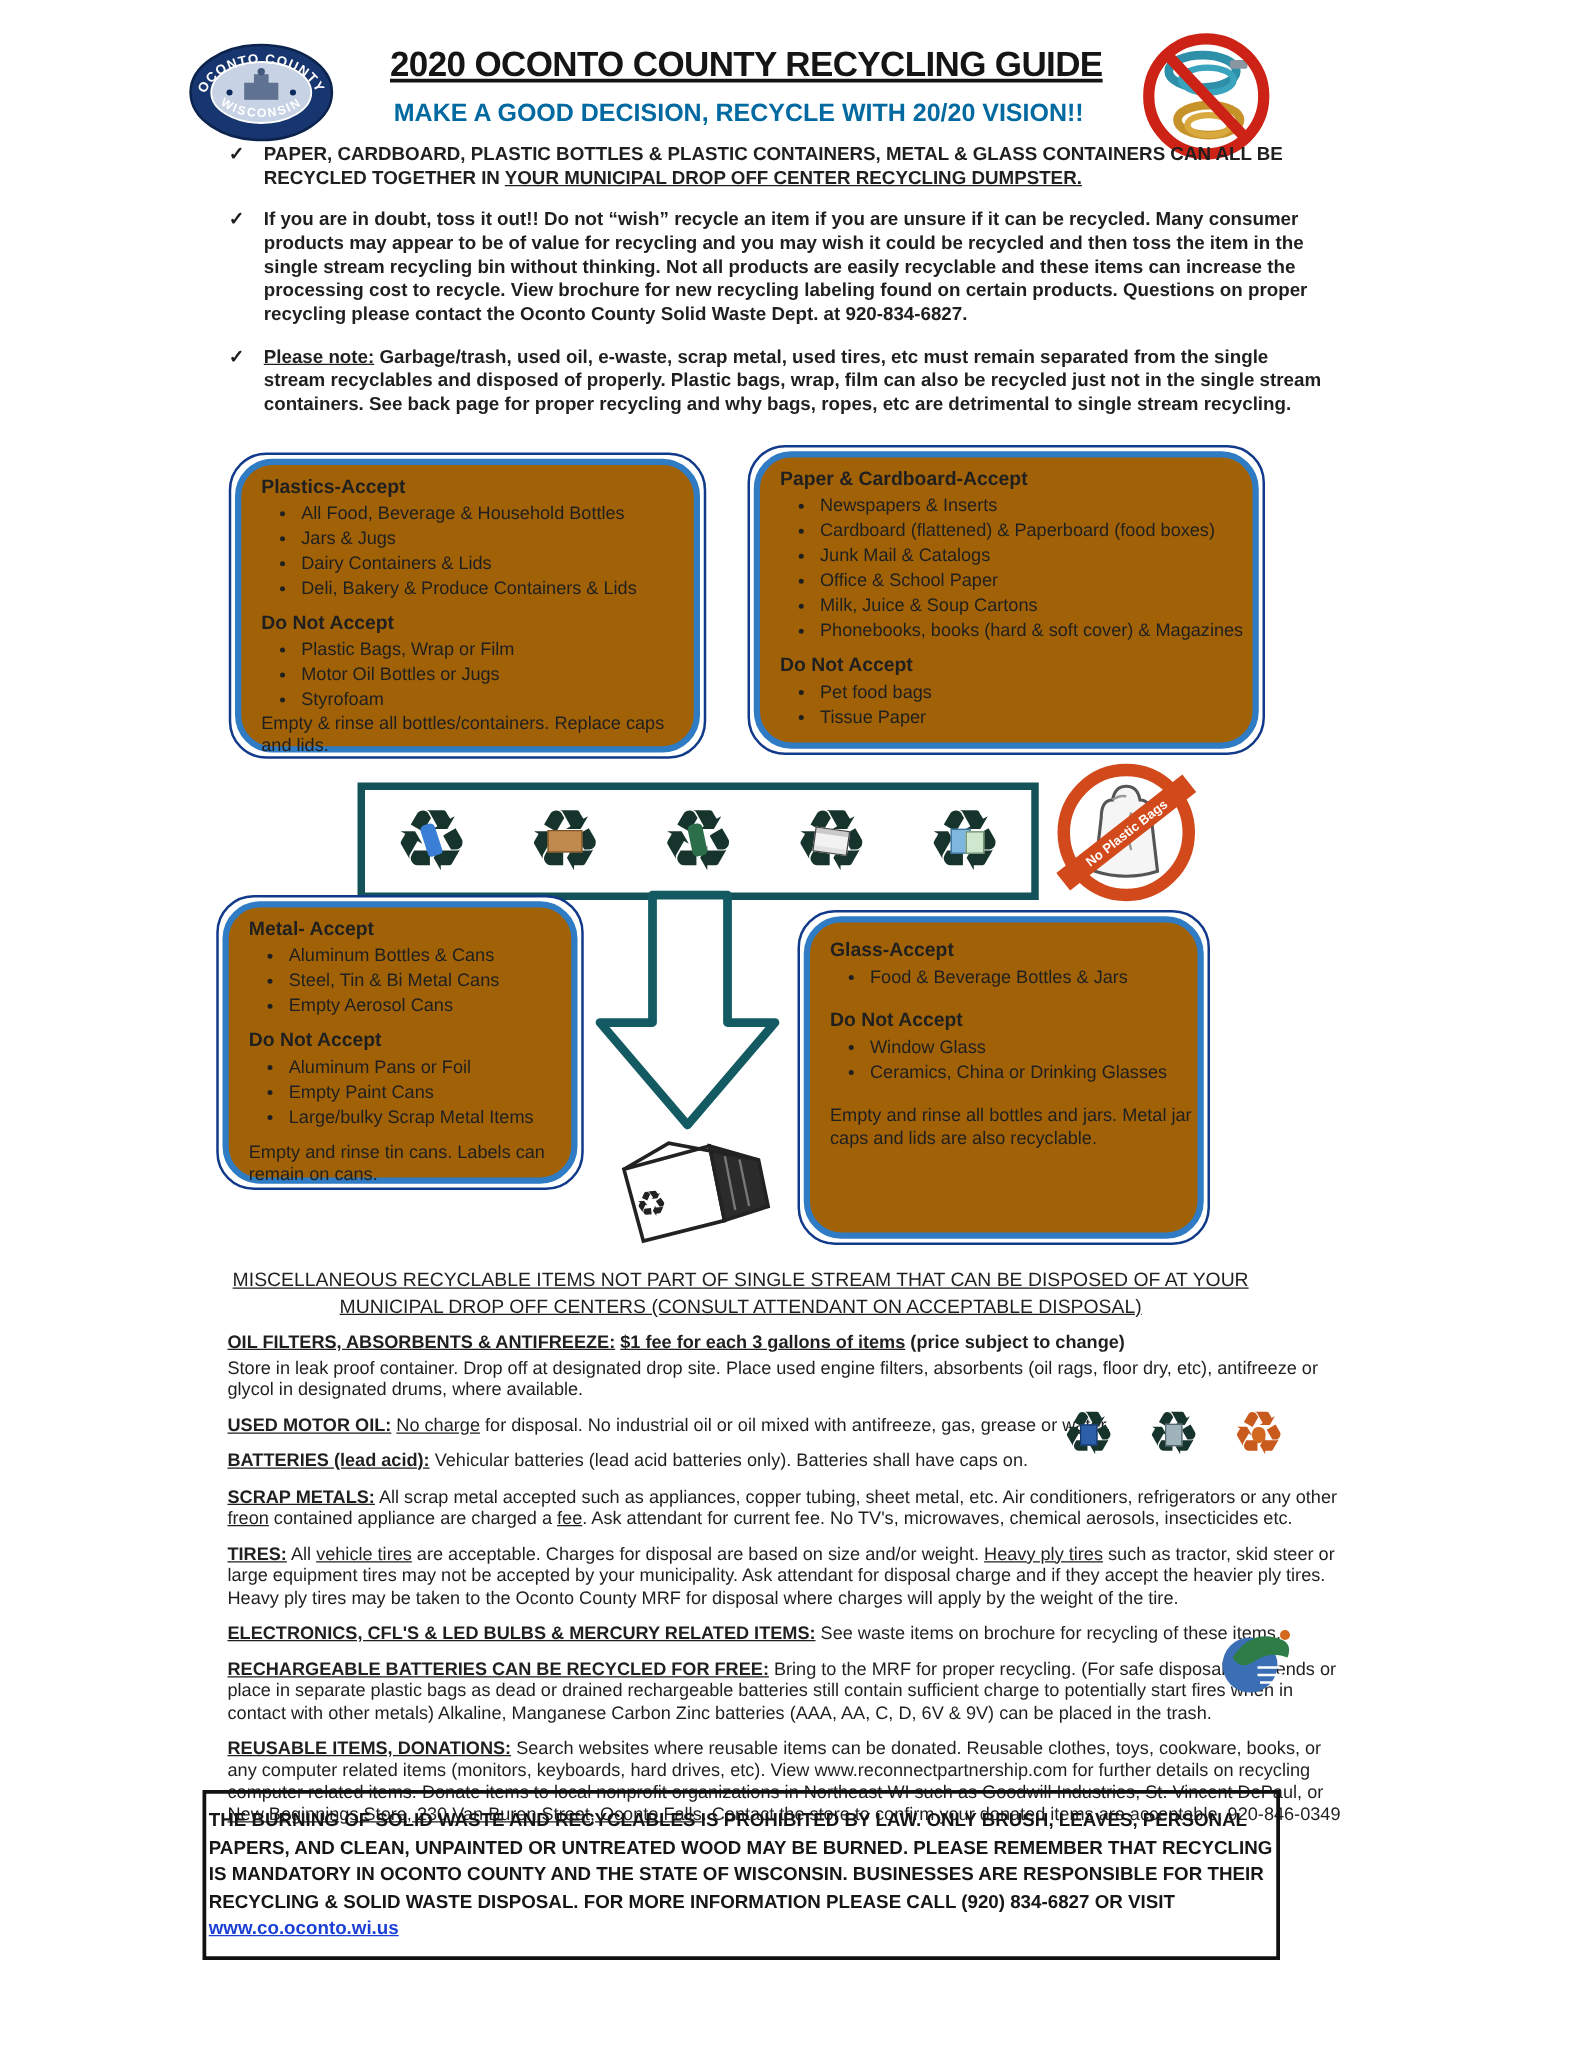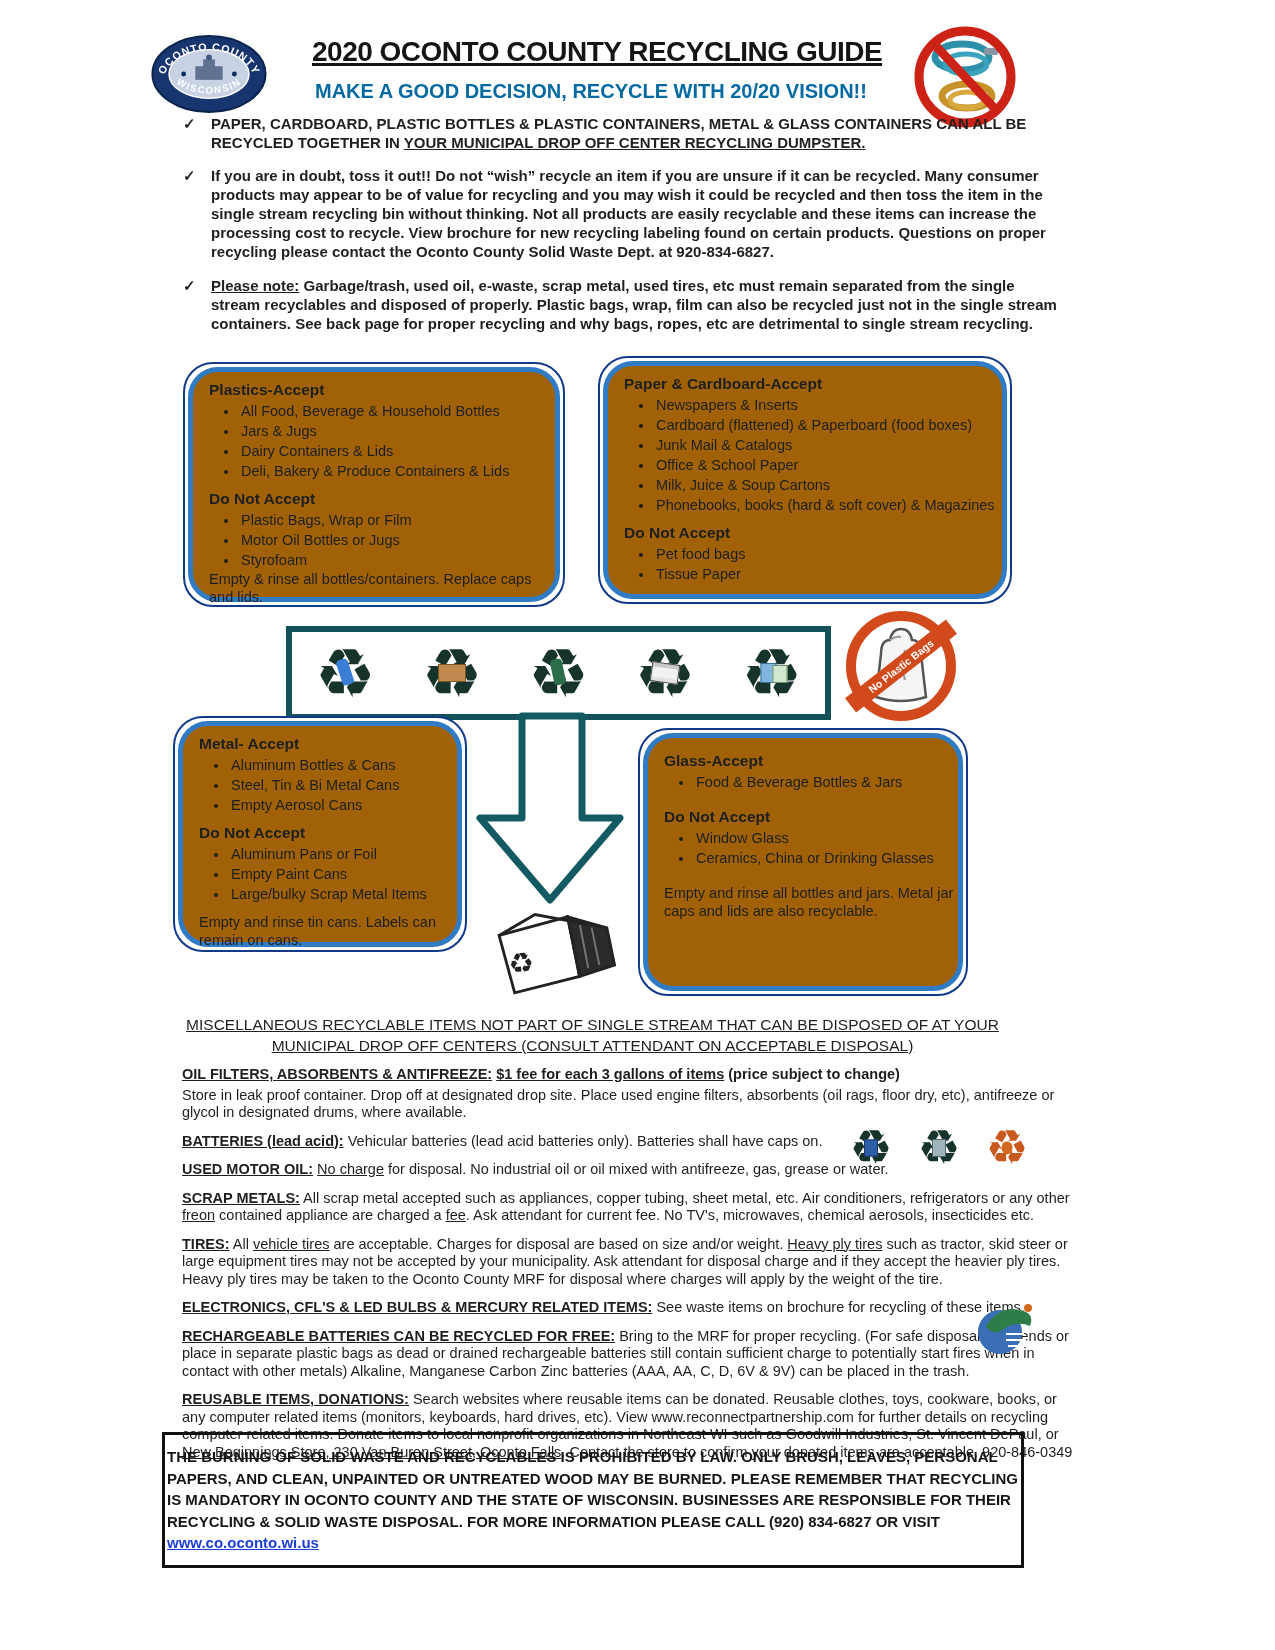--- a/index.html
+++ b/index.html
@@ -248,22 +248,22 @@
     </div>
   </div>
 
   <div class="misc-heading">
     <span>MISCELLANEOUS RECYCLABLE ITEMS NOT PART OF SINGLE STREAM THAT CAN BE DISPOSED OF AT YOUR MUNICIPAL DROP OFF CENTERS (CONSULT ATTENDANT ON ACCEPTABLE DISPOSAL)</span>
   </div>
 
   <div class="sections">
     <div class="para tight"><span class="u b">OIL FILTERS, ABSORBENTS &amp; ANTIFREEZE:</span><span class="b">  </span><span class="u b">$1 fee for each 3 gallons of items</span><span class="b"> (price subject to change)</span></div>
     <div class="para"><span>Store in leak proof container.  Drop off at designated drop site.  Place used engine filters, absorbents (oil rags, floor dry, etc), antifreeze or glycol in designated drums, where available.</span></div>
+    <div class="para"><span class="u b">USED MOTOR OIL:</span><span> </span><span class="u">No charge</span><span> for disposal.  No industrial oil or oil mixed with antifreeze, gas, grease or water.</span></div>
     <div class="para"><span class="u b">BATTERIES (lead acid):</span><span>  Vehicular batteries (lead acid batteries only).  Batteries shall have caps on.</span></div>
-    <div class="para"><span class="u b">USED MOTOR OIL:</span><span> </span><span class="u">No charge</span><span> for disposal.  No industrial oil or oil mixed with antifreeze, gas, grease or water.</span></div>
     <div class="para"><span class="u b">SCRAP METALS:</span><span>  All scrap metal accepted such as appliances, copper tubing, sheet metal, etc. Air conditioners, refrigerators or any other </span><span class="u">freon</span><span> contained appliance are charged a </span><span class="u">fee</span><span>.  Ask attendant for current fee.  No TV's, microwaves, chemical aerosols, insecticides etc.</span></div>
     <div class="para"><span class="u b">TIRES:</span><span> All </span><span class="u">vehicle tires</span><span> are acceptable.  Charges for disposal are based on size and/or weight.  </span><span class="u">Heavy ply tires</span><span> such as tractor, skid steer or large equipment tires may not be accepted by your municipality.  Ask attendant for disposal charge and if they accept the heavier ply tires.  Heavy ply tires may be taken to the Oconto County MRF for disposal where charges will apply by the weight of the tire.</span></div>
     <div class="para"><span class="u b">ELECTRONICS, CFL'S &amp; LED BULBS &amp; MERCURY RELATED ITEMS:</span><span>  See waste items on brochure for recycling of these items.</span></div>
     <div class="para"><span class="u b">RECHARGEABLE BATTERIES CAN BE RECYCLED FOR FREE:</span><span> Bring to the MRF for proper recycling.  (For safe disposal, tape ends or place in separate plastic bags as dead or drained rechargeable batteries still contain sufficient charge to potentially start fires when in contact with other metals) Alkaline, Manganese Carbon Zinc batteries (AAA, AA, C, D, 6V &amp; 9V) can be placed in the trash.</span></div>
     <div class="para"><span class="u b">REUSABLE ITEMS, DONATIONS:</span><span> Search websites where reusable items can be donated.  Reusable clothes, toys, cookware, books, or any computer related items (monitors, keyboards, hard drives, etc).  View www.reconnectpartnership.com for further details on recycling computer related items.  Donate items to local nonprofit organizations in Northeast WI such as Goodwill Industries, St. Vincent DePaul, or </span><span class="u">New Beginnings Store, 230 Van Buren Street, Oconto Falls</span><span>.  Contact the store to confirm your donated items are acceptable.  920-846-0349</span></div>
   </div>
 
   <div class="moicons">
     <div class="moicon">
       <span class="rglyph">♻</span>

